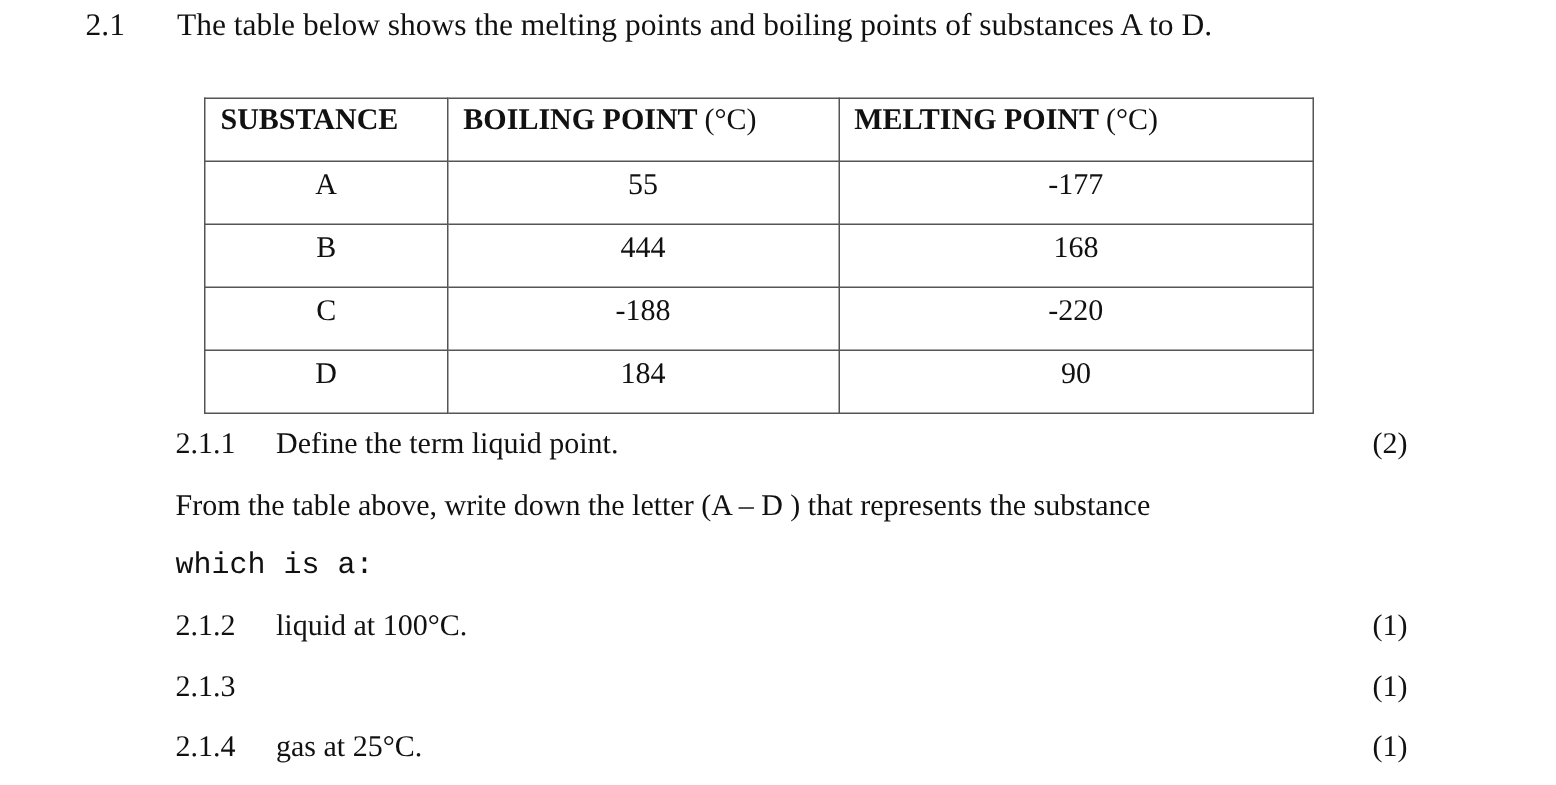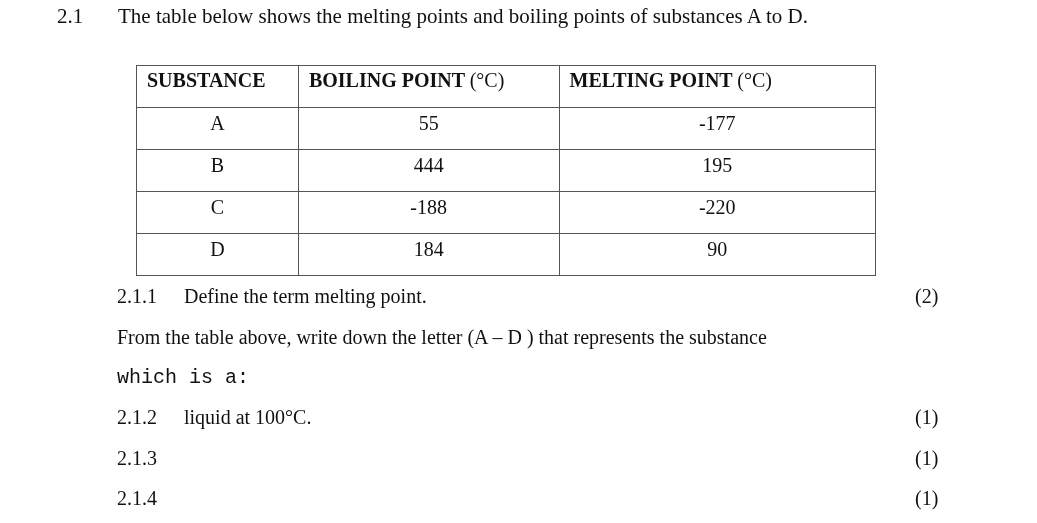--- a/index.html
+++ b/index.html
@@ -53,51 +53,52 @@
   </thead>
   <tbody>
     <tr>
       <td>A</td>
       <td>55</td>
       <td>-177</td>
     </tr>
     <tr>
       <td>B</td>
       <td>444</td>
-      <td>195</td>
+      <td>168</td>
     </tr>
     <tr>
       <td>C</td>
       <td>-188</td>
       <td>-220</td>
     </tr>
     <tr>
       <td>D</td>
       <td>184</td>
       <td>90</td>
     </tr>
   </tbody>
 </table>
 
 <div class="sub-row" style="position:absolute;left:0;top:285px;width:835px;height:26px;">
   <span class="sub-num">2.1.1</span>
-  <span class="sub-text">Define the term melting point.</span>
+  <span class="sub-text">Define the term liquid point.</span>
   <span class="marks">(2)</span>
 </div>
 
 <div class="line" style="top:326px;">From the table above, write down the letter (A – D ) that represents the substance</div>
 <div class="line" style="top:366px;font-family:Liberation Mono, monospace;">which is a:</div>
 
 <div class="sub-row" style="position:absolute;left:0;top:406px;width:1037px;height:26px;text-align:right;">
   <span class="sub-num">2.1.2</span>
   <span class="sub-text">liquid at 100°C.</span>
   <span class="marks">(1)</span>
 </div>
 
 <div class="sub-row" style="position:absolute;left:0;top:447px;width:1037px;height:26px;">
   <span class="sub-num">2.1.3</span>
   <span class="marks">(1)</span>
 </div>
 
 <div class="sub-row" style="position:absolute;left:0;top:487px;width:1037px;height:26px;">
   <span class="sub-num">2.1.4</span>
+  <span class="sub-text">gas at 25°C.</span>
   <span class="marks">(1)</span>
 </div>
 
 </body></html>

